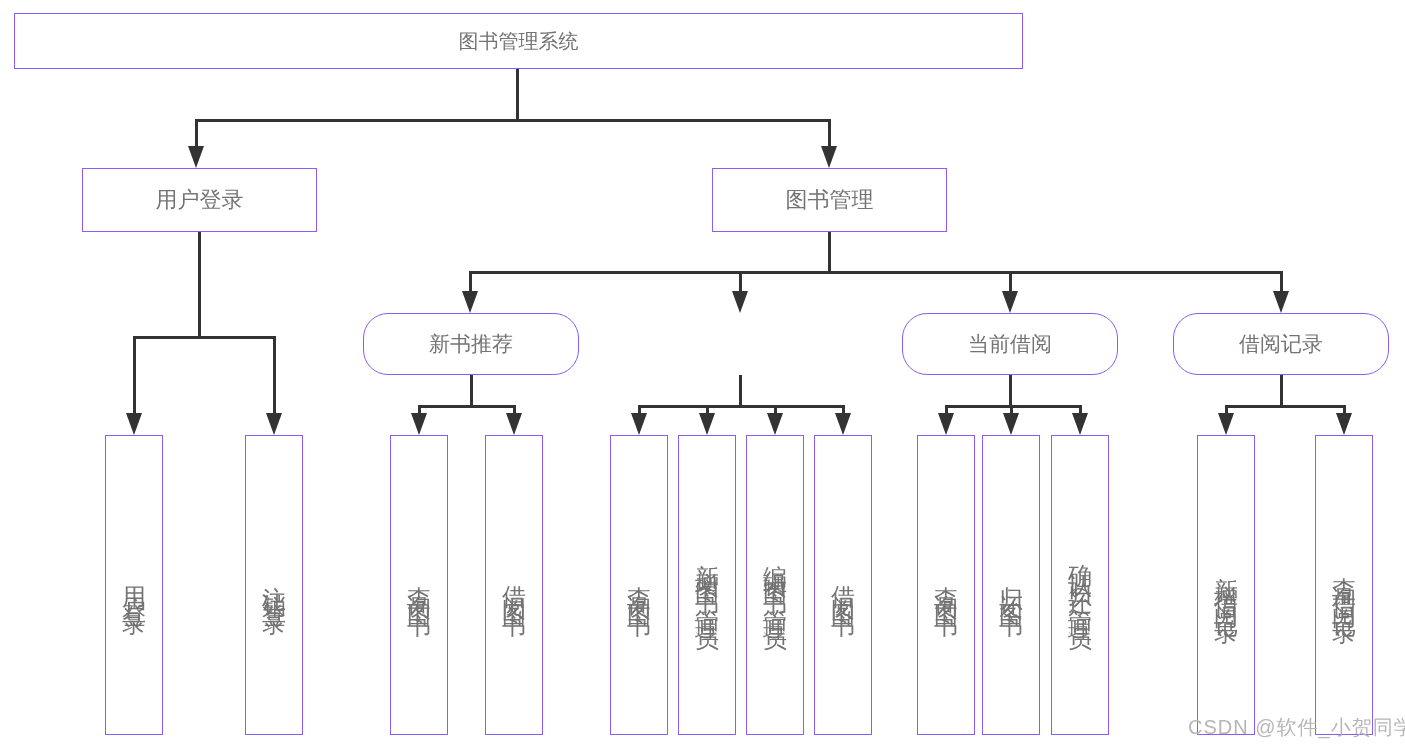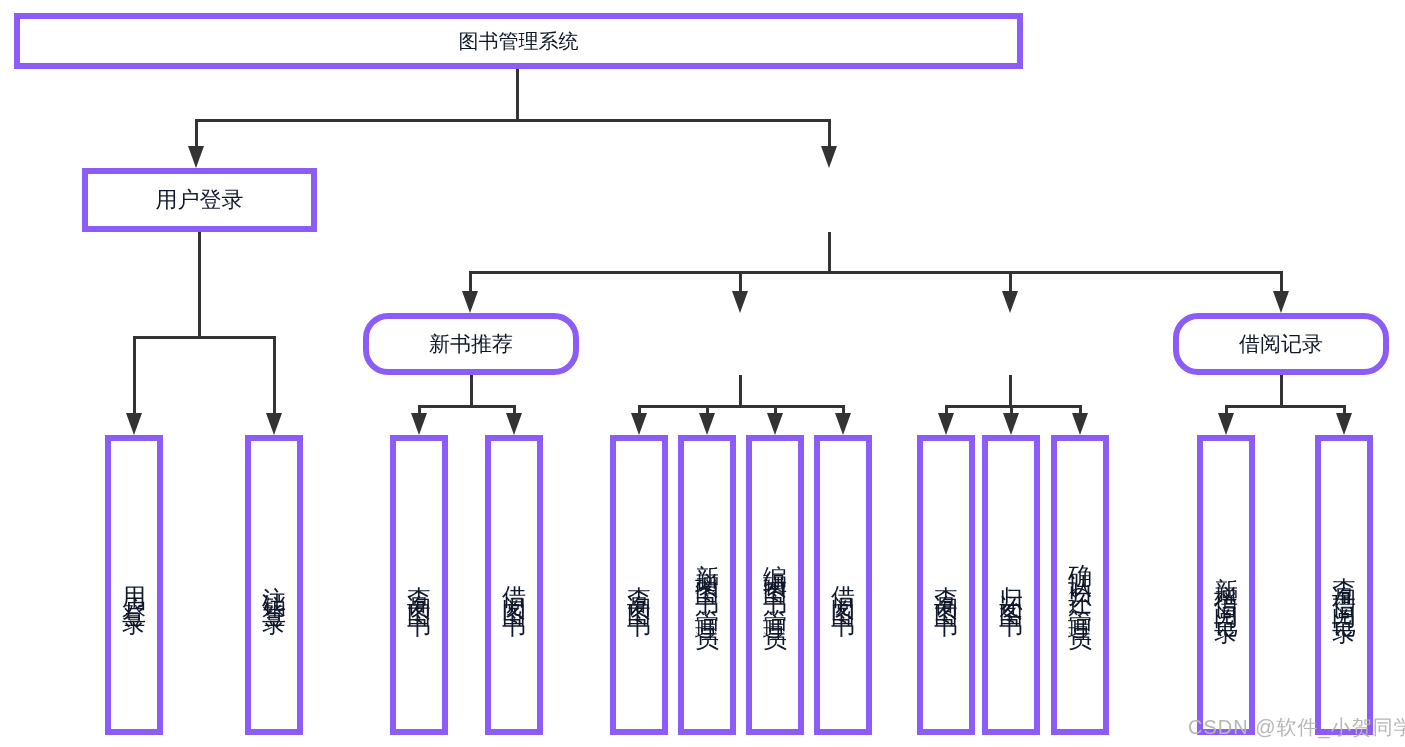--- a/index.html
+++ b/index.html
@@ -2,23 +2,23 @@
 <html><head>
 <meta charset="utf-8">
 <style>
   html,body{margin:0;padding:0;background:#fff;}
   .canvas{
     position:relative;width:1405px;height:747px;background:#ffffff;
     font-family:"Liberation Sans","DejaVu Sans",sans-serif;overflow:hidden;
     color:#2b2b2b;
   }
   .box{
-    position:absolute;border:6px solid #8b5cf6;background:#ffffff;
+    position:absolute;border:1px solid #8b5cf6;background:#ffffff;
     display:flex;align-items:center;justify-content:center;
-    box-sizing:border-box;color:#0f172a;
+    box-sizing:border-box;color:#737373;
   }
   .root-box{left:14px;top:13px;width:1009px;height:56px;font-size:20px;}
   .l2-box{top:168px;width:235px;height:64px;font-size:22px;}
   .l3-box{top:313px;width:216px;height:62px;font-size:21px;border-radius:25px;}
   .leaf-box{top:435px;width:58px;height:300px;font-size:24px;}
   .leaf-box span{
     display:block;writing-mode:vertical-rl;text-orientation:mixed;
     letter-spacing:9px;line-height:1;white-space:nowrap;
   }
   .hl{position:absolute;height:3px;background:#333333;}
@@ -45,20 +45,23 @@
   <div class="vl" style="left:516px;top:69px;height:52px;"></div>
   <div class="hl" style="left:195px;top:119px;width:636px;"></div>
   <div class="vl" style="left:195px;top:119px;height:31px;"></div>
   <div class="vl" style="left:828px;top:119px;height:31px;"></div>
   <div class="arrow" style="left:188px;top:146px;"></div>
   <div class="arrow" style="left:821px;top:146px;"></div>
 
   <div class="box l2-box" style="left:82px;">
     <span>用户登录</span>
   </div>
+  <div class="box l2-box" style="left:712px;">
+    <span>图书管理</span>
+  </div>
 
   <div class="vl" style="left:198px;top:232px;height:106px;"></div>
   <div class="hl" style="left:133px;top:336px;width:143px;"></div>
   <div class="vl" style="left:133px;top:336px;height:81px;"></div>
   <div class="vl" style="left:273px;top:336px;height:81px;"></div>
   <div class="arrow" style="left:126px;top:413px;"></div>
   <div class="arrow" style="left:266px;top:413px;"></div>
 
   <div class="vl" style="left:828px;top:232px;height:41px;"></div>
   <div class="hl" style="left:469px;top:271px;width:814px;"></div>
@@ -66,20 +69,23 @@
   <div class="vl" style="left:739px;top:271px;height:24px;"></div>
   <div class="vl" style="left:1009px;top:271px;height:24px;"></div>
   <div class="vl" style="left:1280px;top:271px;height:24px;"></div>
   <div class="arrow" style="left:462px;top:291px;"></div>
   <div class="arrow" style="left:732px;top:291px;"></div>
   <div class="arrow" style="left:1002px;top:291px;"></div>
   <div class="arrow" style="left:1273px;top:291px;"></div>
 
   <div class="box l3-box" style="left:363px;">
     <span>新书推荐</span>
+  </div>
+  <div class="box l3-box" style="left:902px;">
+    <span>当前借阅</span>
   </div>
   <div class="box l3-box" style="left:1173px;">
     <span>借阅记录</span>
   </div>
 
   <div class="vl" style="left:470px;top:375px;height:32px;"></div>
   <div class="hl" style="left:418px;top:405px;width:98px;"></div>
   <div class="vl" style="left:418px;top:405px;height:12px;"></div>
   <div class="vl" style="left:513px;top:405px;height:12px;"></div>
   <div class="arrow" style="left:411px;top:413px;"></div>

